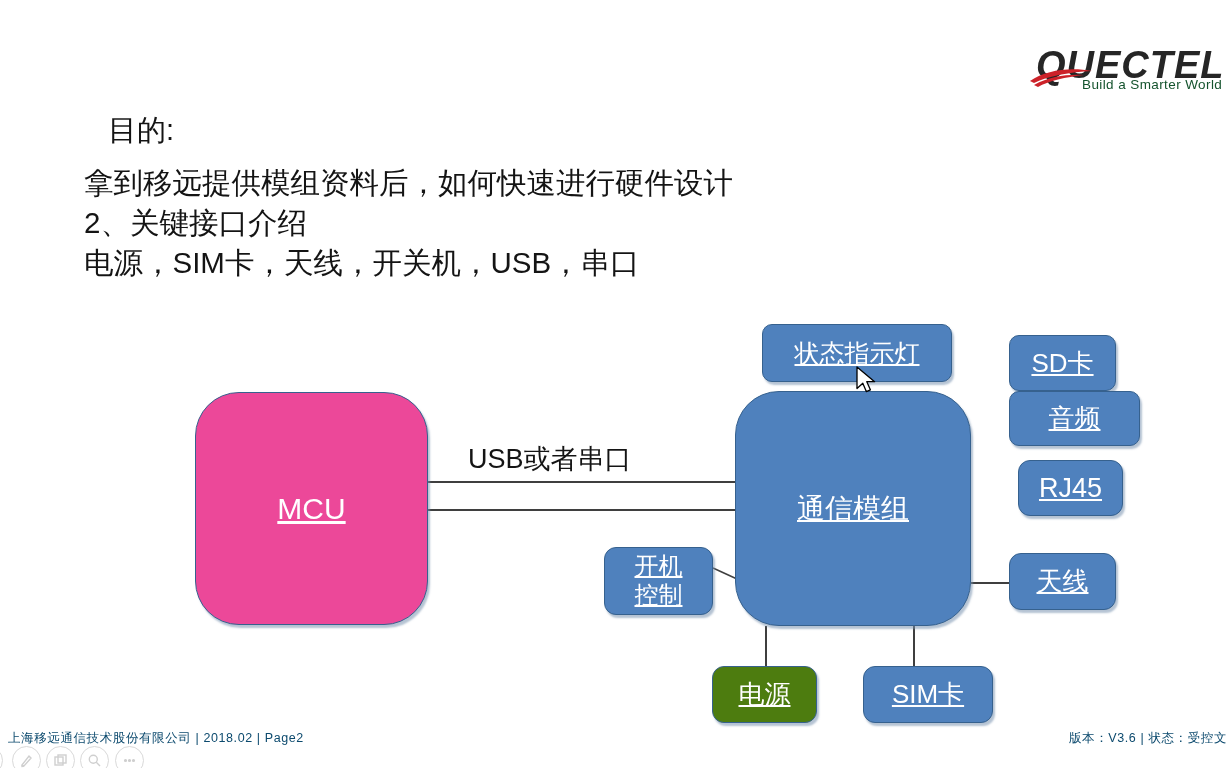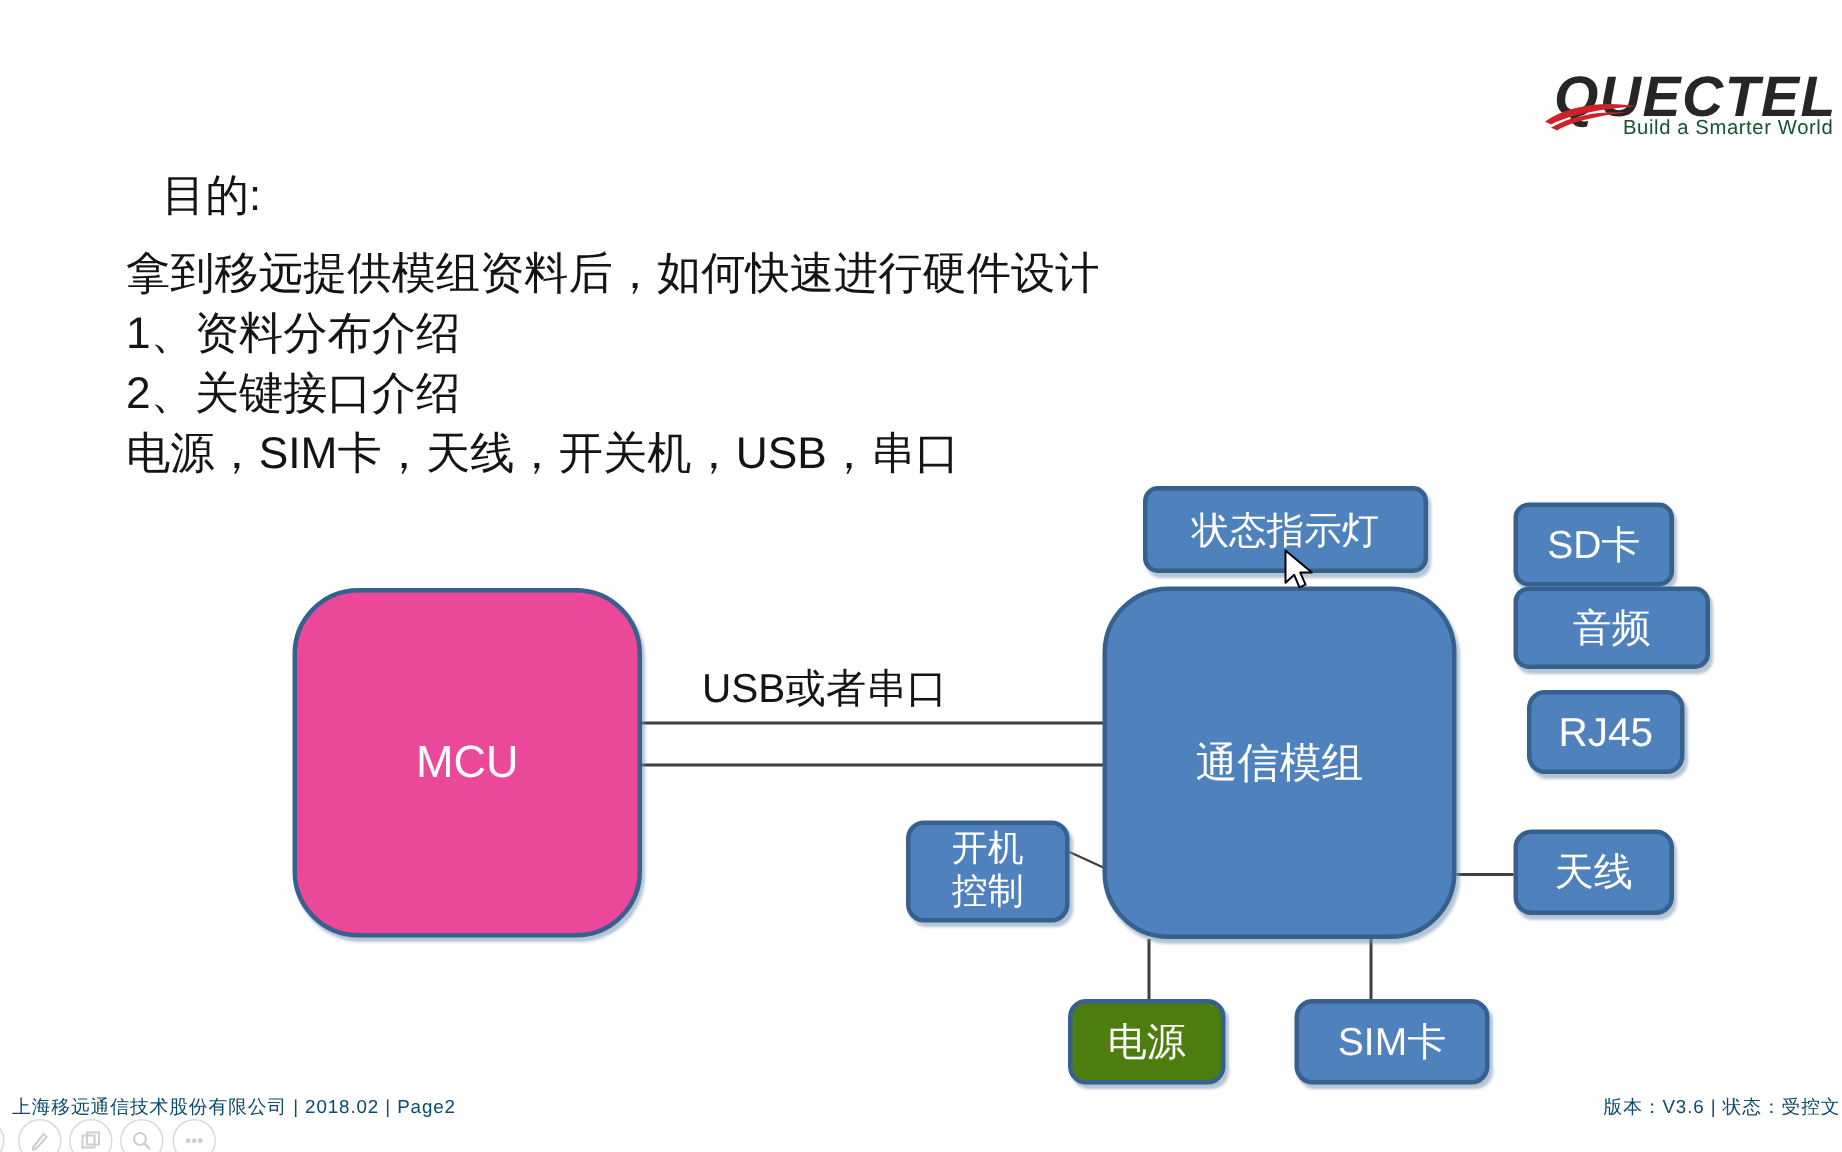--- a/index.html
+++ b/index.html
@@ -20,23 +20,24 @@
   #tagline { left:1082px; top:77px; font-size:13.5px; color:#14532d; letter-spacing:.4px; white-space:nowrap; }
   #swoosh { left:1028px; top:66px; }
 
   
   #heading { left:88px; top:111px; font-size:29px;margin-left:20px; }
   #bodylines { left:84px; top:163px; font-size:29.5px; line-height:40px; white-space:nowrap; }
 
   
   .node {
     position:absolute; display:flex; align-items:center; justify-content:center;
-    background:#4f81bd; border:3px solid #c4b5fd; color:#fff;
+    background:#4f81bd; border:1px solid #c4b5fd; color:#fff;
     box-shadow:2px 3px 2px rgba(120,145,175,.55);
     text-align:center;
+    text-decoration:underline;
   }
   #node-mcu      { left:195px; top:392px; width:233px; height:233px; border-radius:44px; font-size:30px; }
   #node-module   { left:735px; top:391px; width:236px; height:235px; border-radius:44px; font-size:28px; }
   #node-status   { left:762px; top:324px; width:190px; height:58px;  border-radius:10px; font-size:25px; }
   #node-sd       { left:1009px; top:335px; width:107px; height:56px; border-radius:10px; font-size:26px; }
   #node-audio    { left:1009px; top:391px; width:131px; height:55px; border-radius:10px; font-size:26px; }
   #node-rj45     { left:1018px; top:460px; width:105px; height:56px; border-radius:12px; font-size:27px; }
   #node-antenna  { left:1009px; top:553px; width:107px; height:57px; border-radius:12px; font-size:26px; }
   #node-pwrctrl  { left:604px; top:547px; width:109px; height:68px;  border-radius:12px; font-size:24px; line-height:1.2; }
   #node-power    { left:712px; top:666px; width:105px; height:57px;  border-radius:12px; font-size:26px; }
@@ -79,21 +80,20 @@
 <div class="abs" id="brand">QUECTEL</div>
 <svg class="abs" id="swoosh" width="66" height="22" viewBox="0 0 66 22">
   <path d="M2,15 C18,4 42,1 64,5 C42,6 20,10 6,17 Z" fill="#cc2229"></path>
   <path d="M6,19 C22,10 40,8 56,9 C38,11 20,15 10,21 Z" fill="#cc2229"></path>
 </svg>
 <div class="abs" id="tagline">Build a Smarter World</div>
 
 <div class="abs" id="heading">目的:</div>
 <div class="abs" id="bodylines">
   <div>拿到移远提供模组资料后，如何快速进行硬件设计</div>
-  <div>1、资料分布介绍</div>
   <div>2、关键接口介绍</div>
   <div>电源，SIM卡，天线，开关机，USB，串口</div>
 </div>
 
 <div class="hline" id="link-usb-1" style="background: rgb(63, 63, 63);"></div>
 <div class="hline" id="link-usb-2" style="background: rgb(63, 63, 63);"></div>
 <div class="abs" id="usb-label">USB或者串口</div>
 <div class="hline" id="link-antenna" style="background: rgb(63, 63, 63);"></div>
 <div class="vline" id="link-power" style="background: rgb(63, 63, 63);"></div>
 <div class="vline" id="link-sim" style="background: rgb(63, 63, 63);"></div>

